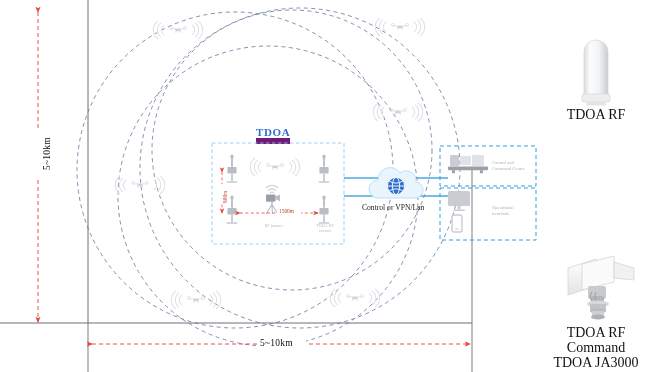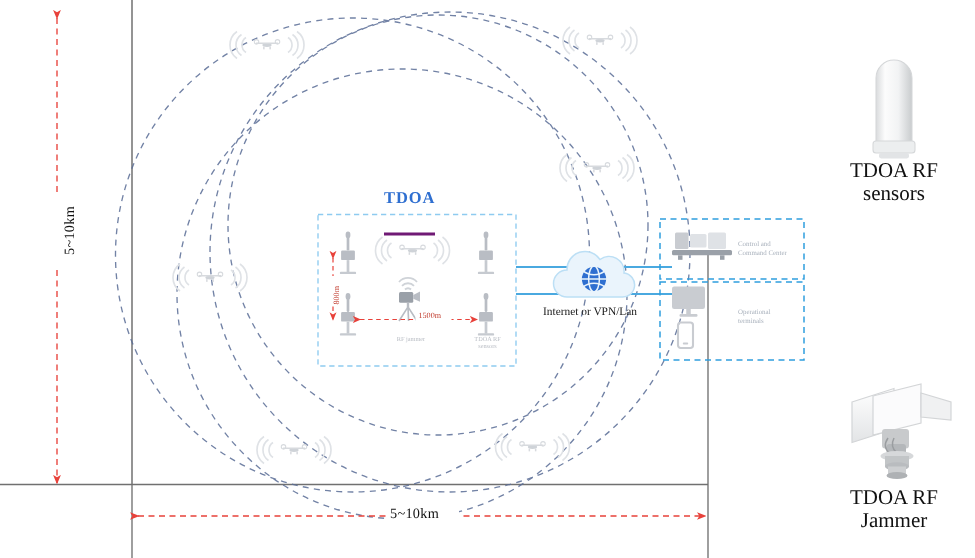--- a/index.html
+++ b/index.html
@@ -10,21 +10,21 @@
   svg{display:block;}
   .lbl{position:absolute;white-space:pre;line-height:1.12;}
 
   
   .dim-h{font-size:9.5px;color:#111;letter-spacing:.2px;}
   .dim-v{font-size:9.5px;color:#111;letter-spacing:.2px;
          transform:rotate(-90deg);transform-origin:left top;}
 
   
   .tdoa-title{font-size:11px;color:#2f6fd0;font-weight:700;
-              letter-spacing:.6px;border-bottom:2px solid #701a75;padding-bottom:17px;}
+              letter-spacing:.6px;border-bottom:6px solid #701a75;padding-bottom:0px;}
   .inner-dim{font-size:5.4px;color:#c0392b;}
   .inner-dim-v{font-size:5.4px;color:#c0392b;transform:rotate(-90deg);transform-origin:left top;}
   .dev-cap{font-size:4.2px;color:#b9bdc4;text-align:center;line-height:1.2;}
 
   
   .cloud-cap{font-size:7.6px;color:#1a1a1a;}
   .panel-cap{font-size:4.6px;color:#aab2bd;line-height:1.35;}
 
   
   .prod-cap{font-size:14px;color:#111;text-align:center;line-height:1.35;}
@@ -225,21 +225,21 @@
              A8,8 0 0 1 48,40 Z" fill="#eaf4fc" stroke="#bcdff5" stroke-width="1"></path>
     <circle cx="30" cy="28" r="8.6" fill="#2f6fd0"></circle>
     <g stroke="#eaf4fc" stroke-width="1" fill="none">
       <circle cx="30" cy="28" r="8.6"></circle>
       <ellipse cx="30" cy="28" rx="3.6" ry="8.6"></ellipse>
       <line x1="21.4" y1="28" x2="38.6" y2="28"></line>
       <path d="M22.6,22.6 A12,12 0 0 0 37.4,22.6"></path>
       <path d="M22.6,33.4 A12,12 0 0 1 37.4,33.4"></path>
     </g>
   </svg>
-  <div class="lbl cloud-cap" style="left:362px;top:204px;">Internet or VPN/Lan</div>
+  <div class="lbl cloud-cap" style="left:362px;top:204px;">Control or VPN/Lan</div>
 
   <svg class="abs" style="left:0;top:0" width="650" height="372">
     <rect x="440" y="146" width="96" height="40" fill="none" stroke="#2f9ede" stroke-width="1" stroke-dasharray="4,3"></rect>
     <rect x="440" y="188" width="96" height="52" fill="none" stroke="#2f9ede" stroke-width="1" stroke-dasharray="4,3"></rect>
 
     <g transform="translate(450,155)">
       <rect x="0" y="0" width="9" height="11" rx="1" fill="#c9ccd1"></rect>
       <rect x="10" y="1" width="11" height="9" rx="1" fill="#dfe2e6"></rect>
       <rect x="22" y="0" width="12" height="11" rx="1" fill="#dfe2e6"></rect>
       <rect x="-2" y="11.6" width="40" height="3.6" rx="1" fill="#9aa0a8"></rect>
@@ -271,21 +271,20 @@
         <stop offset="25%" stop-color="#fcfcfc"></stop>
         <stop offset="62%" stop-color="#f2f3f4"></stop>
         <stop offset="100%" stop-color="#c9ccce"></stop>
       </linearGradient>
     </defs>
     <path d="M12,74 L12,26 A12,12 0 0 1 36,26 L36,74 Z" fill="url(#domeg)" stroke="#d5d7d9" stroke-width="0.7"></path>
     <rect x="10" y="68" width="28" height="8" rx="2" fill="#eceeef" stroke="#d5d7d9" stroke-width="0.7"></rect>
     <rect x="14" y="76" width="20" height="3.6" rx="1.4" fill="#e2e4e6"></rect>
   </svg>
   <div class="lbl prod-cap" style="left:548px;top:106px;width:96px;">TDOA RF</div>
-  <div class="lbl prod-cap" style="left:548px;top:121px;width:96px;">sensors</div>
 
   <svg class="abs" style="left:556px;top:252px" width="86" height="72">
     <defs>
       <linearGradient id="panelg" x1="0" y1="0" x2="0" y2="1">
         <stop offset="0%" stop-color="#ffffff"></stop>
         <stop offset="100%" stop-color="#e2e4e6"></stop>
       </linearGradient>
     </defs>
 
     <path d="M12,16 L40,7 L40,34 L12,43 Z" fill="url(#panelg)" stroke="#d3d5d7" stroke-width="0.8"></path>
@@ -299,15 +298,16 @@
 
     <path d="M36,40 q-4,6 1,10 M40,40 q-3,6 2,10" fill="none" stroke="#9a9da0" stroke-width="1"></path>
 
     <ellipse cx="42" cy="52" rx="11" ry="3.4" fill="#d6d8da"></ellipse>
     <rect x="34" y="52" width="16" height="7" fill="#c2c5c7"></rect>
     <ellipse cx="42" cy="59" rx="8" ry="2.8" fill="#b9bcbf"></ellipse>
     <rect x="36" y="59" width="12" height="6" fill="#cdcfd1"></rect>
     <ellipse cx="42" cy="65" rx="7" ry="2.4" fill="#aeb1b4"></ellipse>
   </svg>
   <div class="lbl prod-cap" style="left:548px;top:324px;width:96px;">TDOA RF</div>
-  <div class="lbl prod-cap" style="left:548px;top:339px;width:96px;">Jammer</div>
+  <div class="lbl prod-cap" style="left:548px;top:339px;width:96px;">Command</div>
+  <div class="lbl prod-cap" style="left:548px;top:354px;width:96px;">TDOA JA3000</div>
 
 </div>
 
 </body></html>

